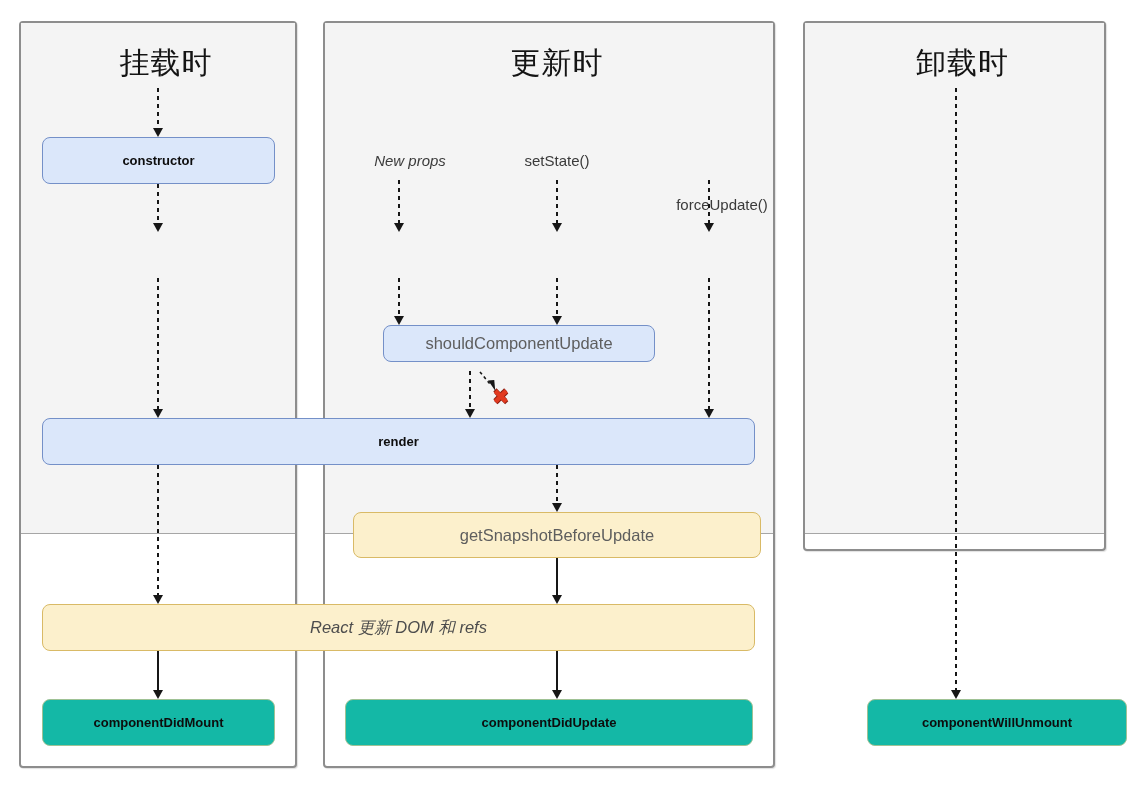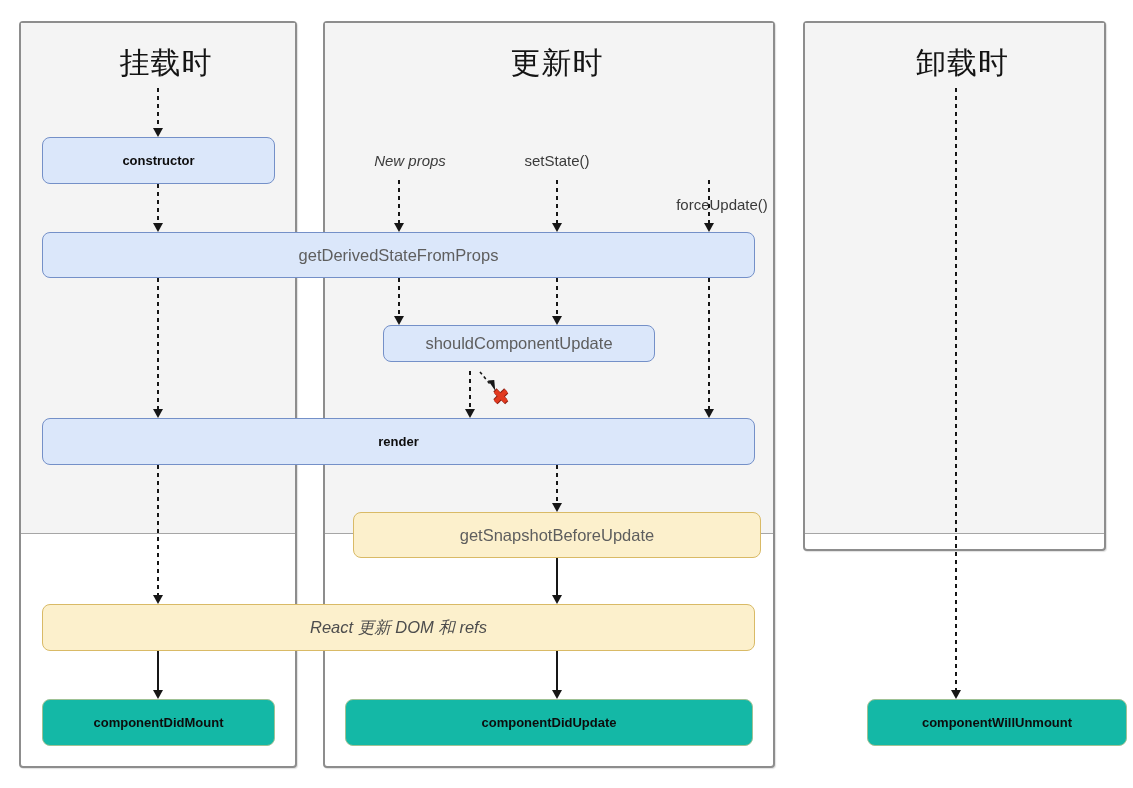--- a/index.html
+++ b/index.html
@@ -146,21 +146,20 @@
     <polygon points="10.5,10 19,19 16.5,8.5" fill="#161616" transform="rotate(8 14 14)"></polygon>
   </svg>
   <div class="cancel" style="left:492px;top:386px;">✖</div>
 
   <div class="arrow" style="left:955px;top:88px;height:611px;">
       <div class="line"></div>
       <div class="head"></div>
     </div>
 
   <div class="node blue t-bold" style="left:42px;top:137px;width:233px;height:47px;">constructor</div>
-  <div class="node blue t-light" style="left:42px;top:232px;width:713px;height:46px;">getDerivedStateFromProps</div>
   <div class="node blue t-light" style="left:345px;top:325px;width:272px;height:37px;margin-left:38px;">shouldComponentUpdate</div>
   <div class="node blue t-bold" style="left:42px;top:418px;width:713px;height:47px;">render</div>
   <div class="node yellow t-light" style="left:345px;top:512px;width:408px;height:46px;margin-left:8px;">getSnapshotBeforeUpdate</div>
   <div class="node yellow t-italic" style="left:42px;top:604px;width:713px;height:47px;">React 更新 DOM 和 refs</div>
   <div class="node green t-bold" style="left:42px;top:699px;width:233px;height:47px;">componentDidMount</div>
   <div class="node green t-bold" style="left:345px;top:699px;width:408px;height:47px;">componentDidUpdate</div>
   <div class="node green t-bold" style="left:867px;top:699px;width:260px;height:47px;">componentWillUnmount</div>
 
 </div>
 

